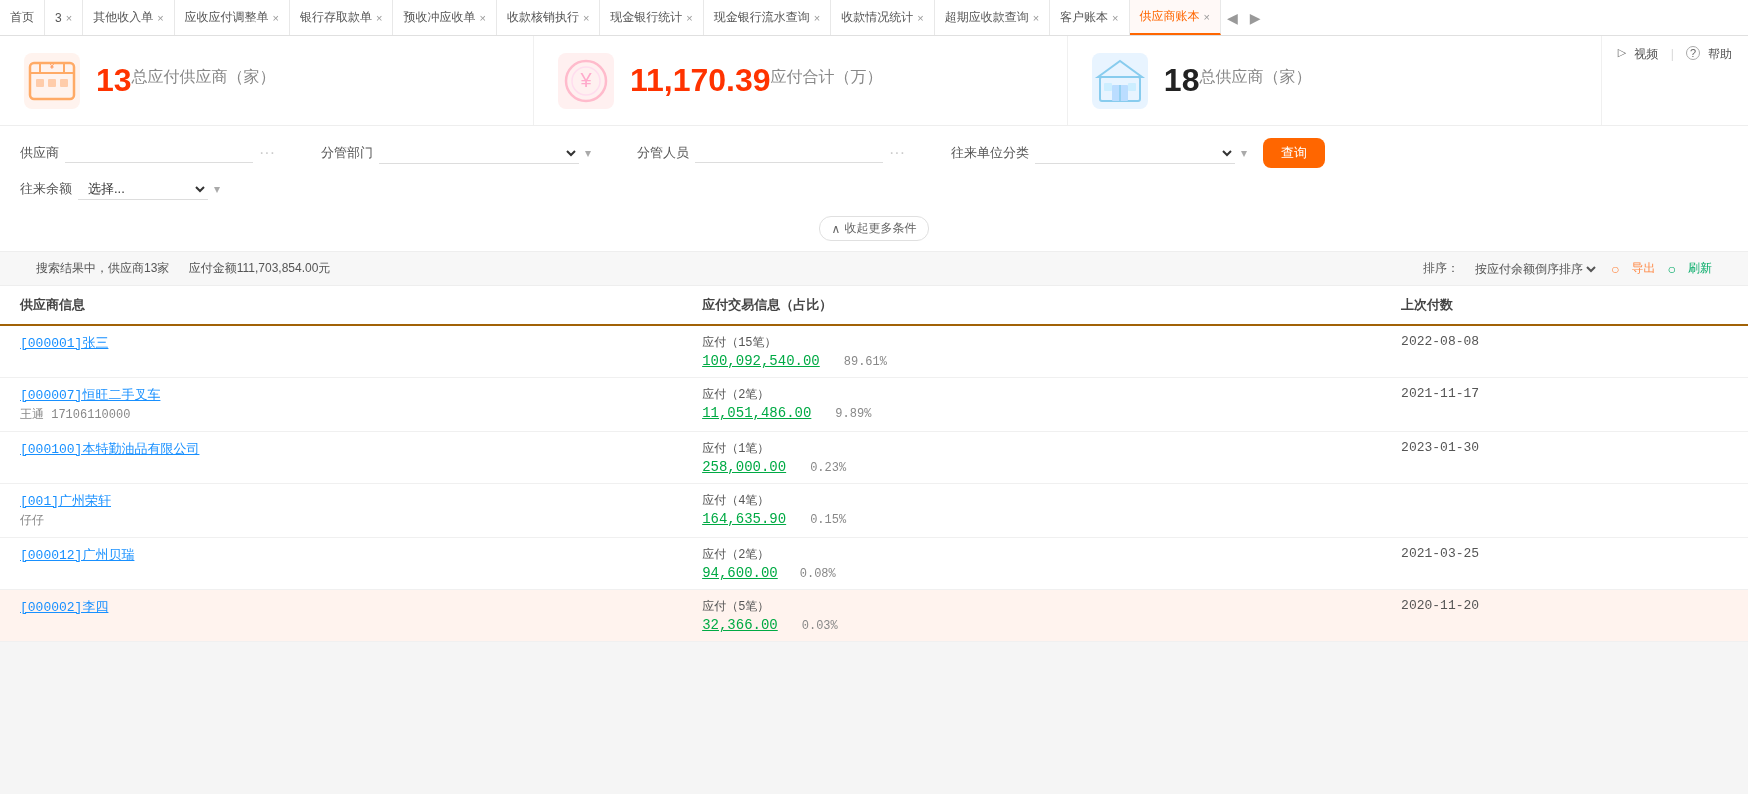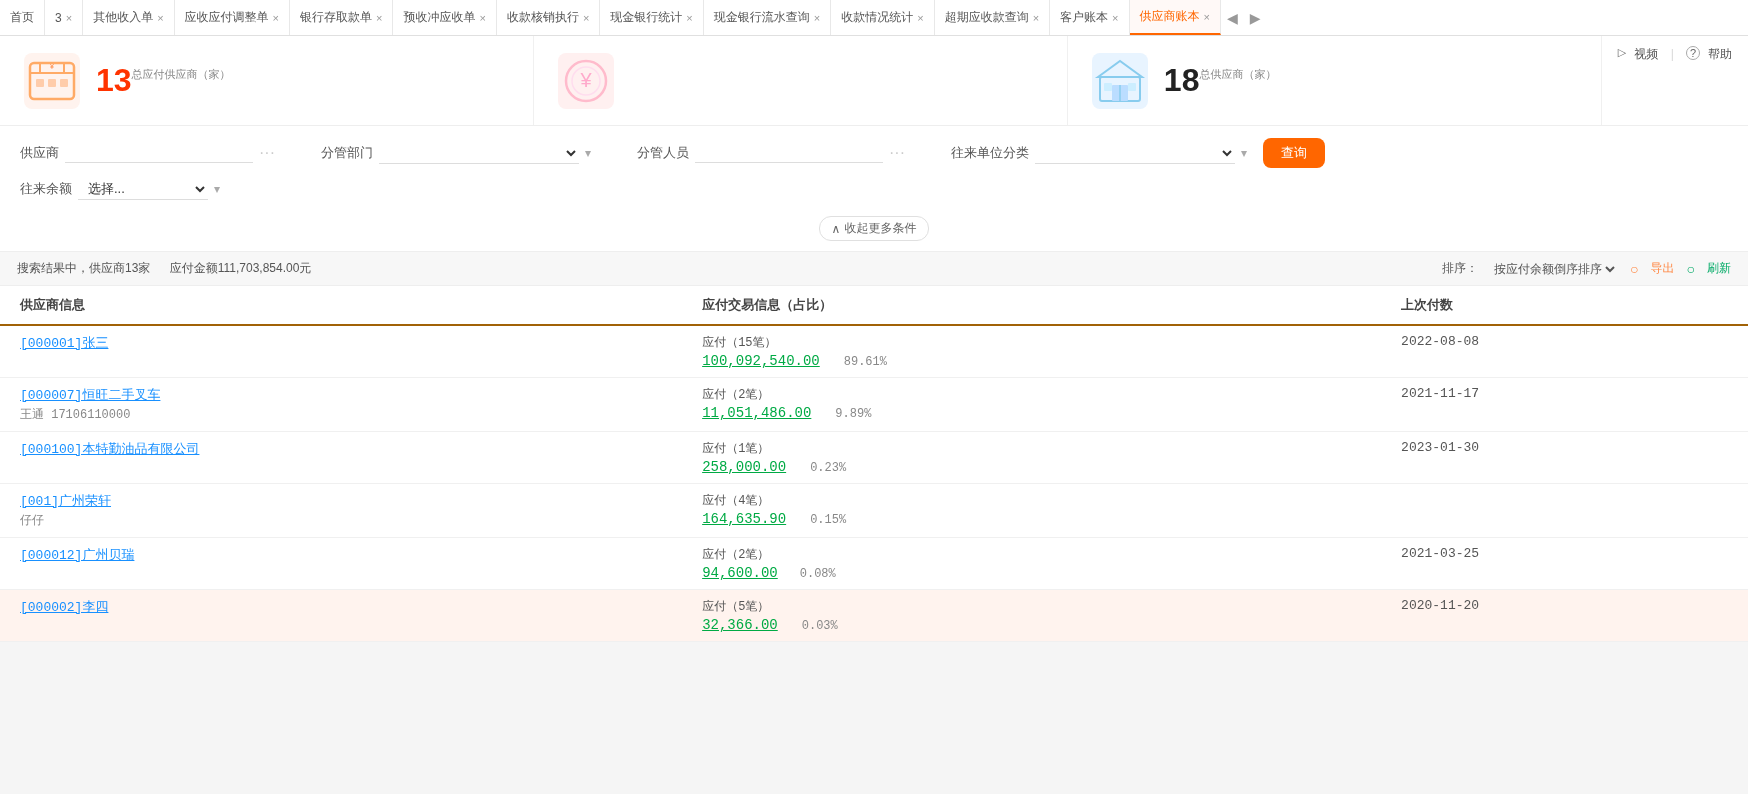--- a/index.html
+++ b/index.html
@@ -32,21 +32,21 @@
     .card-icon {
       width: 56px; height: 56px; margin-right: 16px; display: flex; align-items: center;
       justify-content: center; border-radius: 8px; flex-shrink: 0; font-size: 28px;
     }
     .card-icon.orange-light { background: #fff3ee; }
     .card-icon.pink-light { background: #fff0f0; }
     .card-icon.blue-light { background: #e8f4ff; }
     .card-content { display: flex; }
     .card-number { font-size: 32px; font-weight: bold; color: #ff3300; line-height: 1.1; }
     .card-number.black { color: #222; }
-    .card-label { font-size: 11px; color: #888; margin-top: 4px; }
+    .card-label { font-size: 16px; color: #888; margin-top: 4px; }
     .summary-right-tools {
       display: flex; align-items: flex-start; padding: 10px 16px; font-size: 12px; color: #666;
       gap: 8px;
     }
 
     
     .filter-bar {
       background: #fff; padding: 12px 20px 0 20px; border-bottom: 1px solid #eee;
     }
     .filter-row { display: flex; align-items: center; gap: 16px; margin-bottom: 10px; flex-wrap: wrap; }
@@ -71,21 +71,21 @@
     }
     .collapse-btn {
       display: flex; align-items: center; gap: 4px; color: #666; font-size: 12px;
       border: 1px solid #e0e0e0; padding: 3px 12px; border-radius: 12px; background: #fff;
       cursor: pointer;
     }
 
     
     .result-bar {
       display: flex; align-items: center; justify-content: space-between;
-      background: #f7f7f7; padding: 8px 17px; border-bottom: 1px solid #eee; font-size: 12px;
+      background: #f7f7f7; padding: 8px 36px; border-bottom: 1px solid #eee; font-size: 12px;
     }
     .result-summary { color: #555; }
     .result-tools { display: flex; align-items: center; gap: 12px; color: #555; }
     .result-tools span { cursor: pointer; }
     .sort-select { border: none; background: transparent; font-size: 12px; color: #555; cursor: pointer; }
 
     
     .data-table { width: 100%; background: #fff; border-collapse: collapse; }
     .data-table thead tr { border-bottom: 2px solid #a16207; }
     .data-table th {
@@ -186,20 +186,24 @@
   </div>
 
   <div class="summary-card">
     <div class="card-icon pink-light">
       <svg class="icon-svg" viewBox="0 0 52 52" xmlns="http://www.w3.org/2000/svg">
         <circle cx="26" cy="26" r="20" fill="none" stroke="#ffbbcc" stroke-width="2.5"></circle>
         <text x="26" y="32" text-anchor="middle" fill="#ffaacc" font-size="20" font-family="Arial">¥</text>
         <circle cx="26" cy="26" r="14" fill="none" stroke="#ffddee" stroke-width="1.5"></circle>
       </svg>
     </div>
+    <div class="card-content">
+      <span class="card-number">11,170.39</span>
+      <span class="card-label">应付合计（万）</span>
+    </div>
   </div>
 
   <div class="summary-card">
     <div class="card-icon blue-light">
       <svg class="icon-svg" viewBox="0 0 52 52" xmlns="http://www.w3.org/2000/svg">
         <rect x="6" y="22" width="40" height="24" rx="2" fill="none" stroke="#88ccee" stroke-width="2"></rect>
         <polygon points="4,22 26,6 48,22" fill="none" stroke="#88ccee" stroke-width="2"></polygon>
         <rect x="18" y="30" width="16" height="16" rx="1" fill="#bbddff"></rect>
         <rect x="10" y="28" width="8" height="8" rx="1" fill="#cceeff"></rect>
         <rect x="34" y="28" width="8" height="8" rx="1" fill="#cceeff"></rect>

